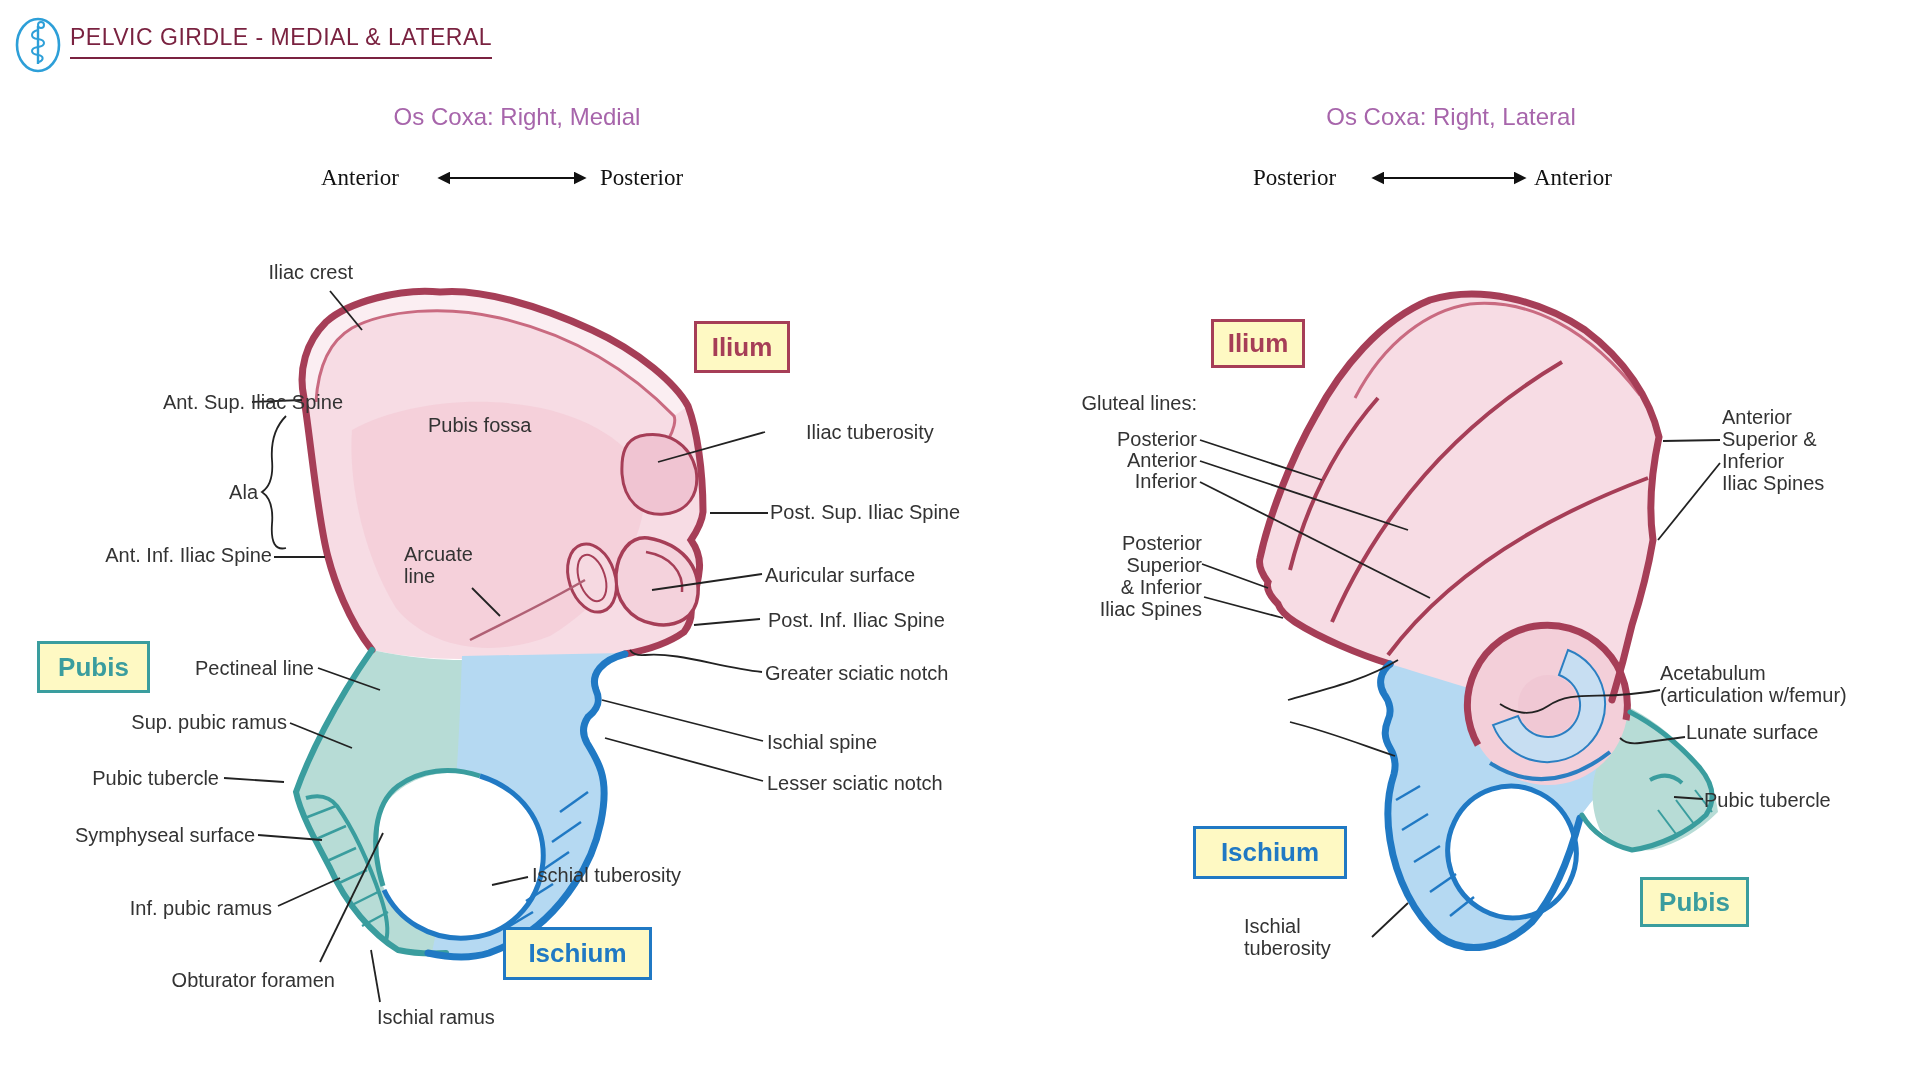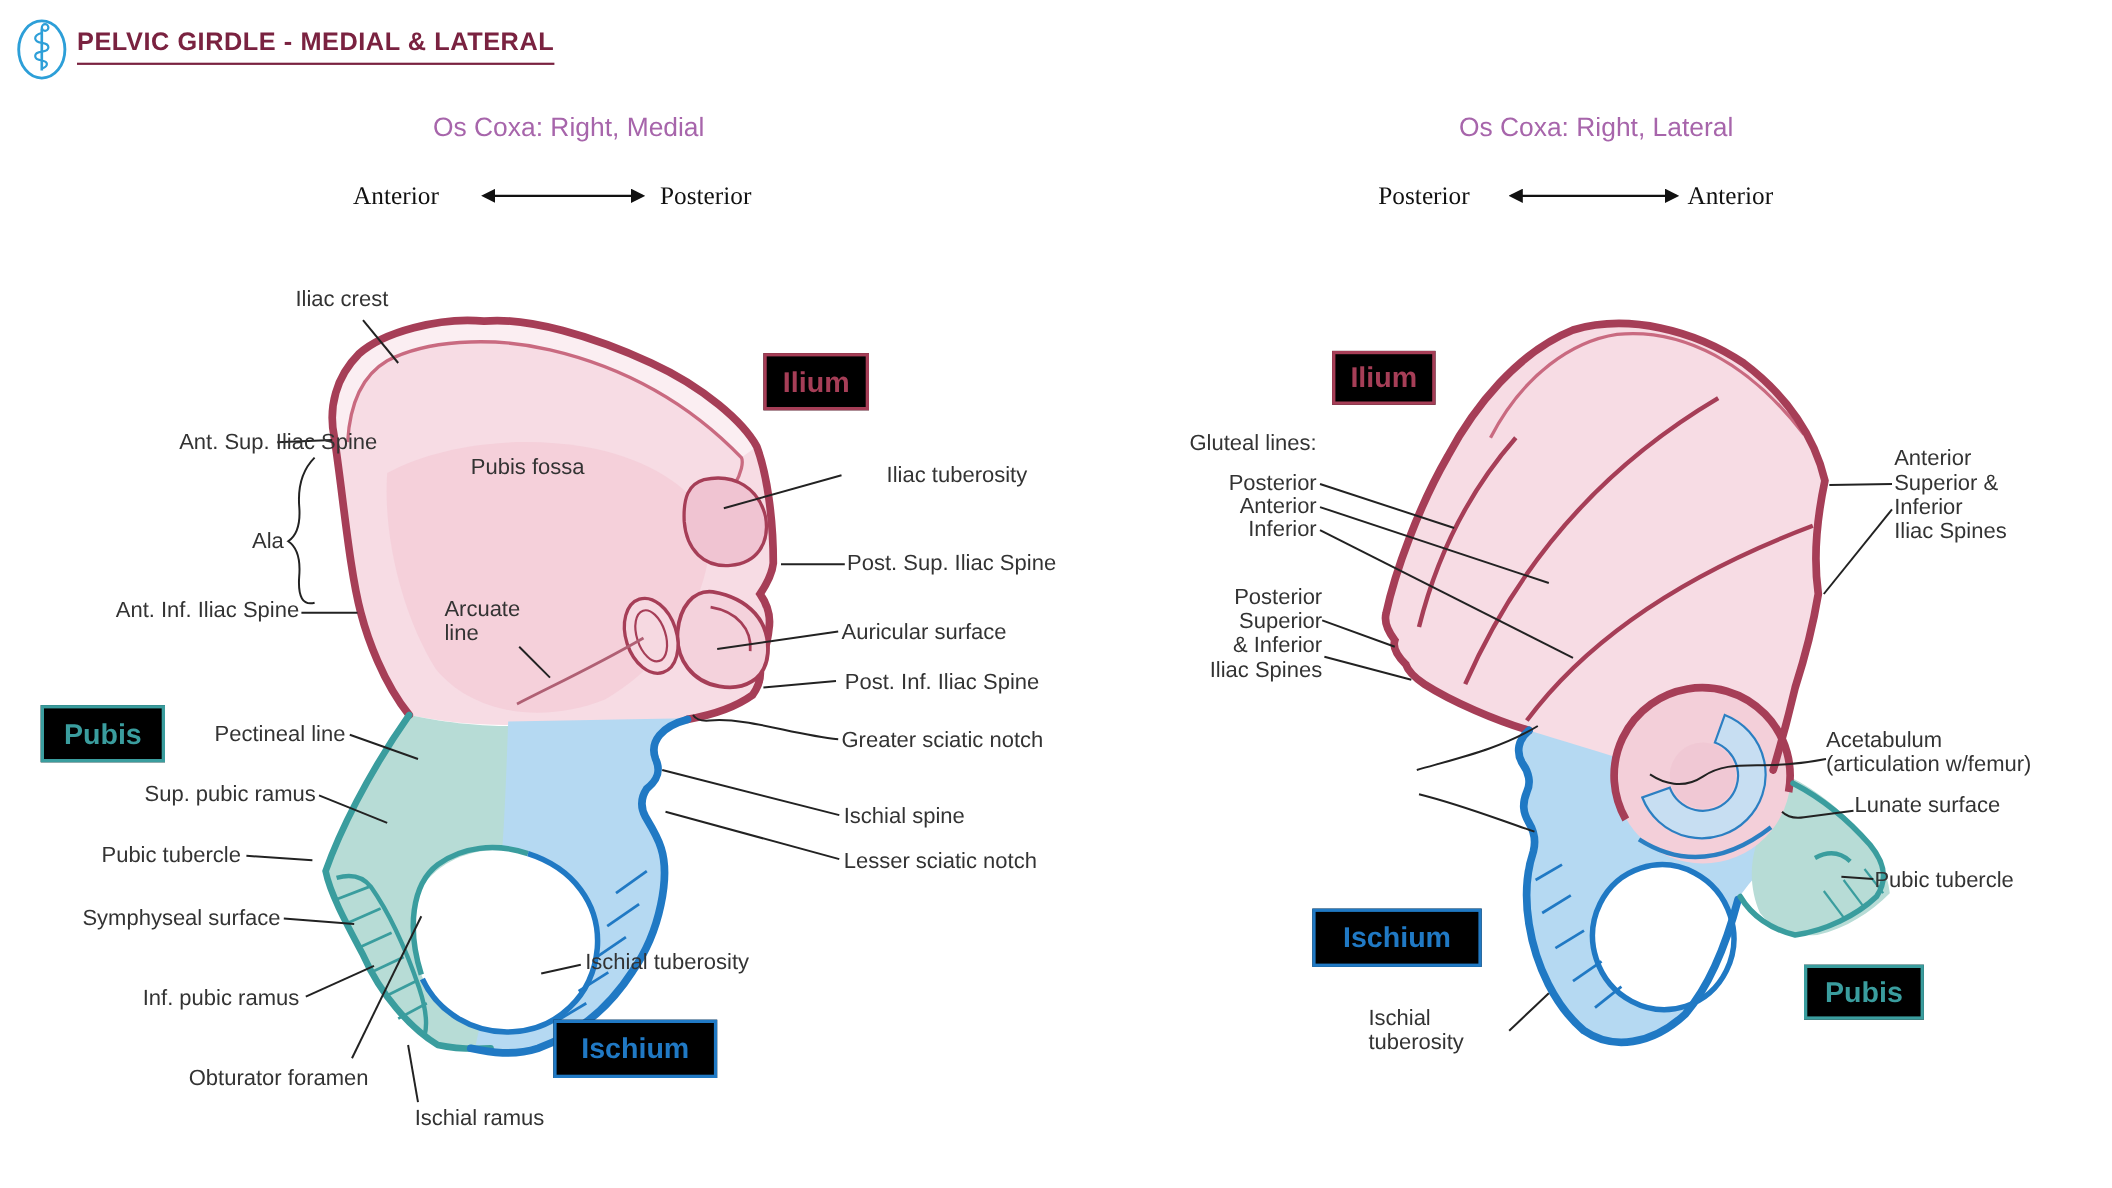--- a/index.html
+++ b/index.html
@@ -13,25 +13,25 @@
   svg.art{position:absolute;left:0;top:0;z-index:1}
   .L{position:absolute;z-index:2;font-size:20px;color:var(--c-label);
      line-height:22px;white-space:pre-line}
   .ra{text-align:right}
   .ca{}
   .h2{position:absolute;z-index:2;transform:translateX(-50%);
       font-size:24px;font-weight:400;color:var(--c-heading);white-space:nowrap}
   .dir{position:absolute;z-index:2;font-family:"Liberation Serif",serif;
        font-size:23px;color:#111;white-space:nowrap}
   .box{position:absolute;z-index:2;display:flex;align-items:center;justify-content:center;
-       font-weight:700;font-size:26px;background:#000000;border:3px solid}
+       font-weight:700;font-size:26px;background:#fef9c3;border:3px solid}
   .box.ilium{border-color:var(--c-ilium);color:var(--c-ilium)}
   .box.pubis{border-color:var(--c-pubis);color:var(--c-pubis)}
   .box.ischium{border-color:var(--c-ischium);color:var(--c-ischium)}
-  .title{position:absolute;left:70px;top:24px;z-index:2;font-size:23px;font-weight:700;
+  .title{position:absolute;left:70px;top:24px;z-index:2;font-size:23px;font-weight:400;
          color:var(--c-title);letter-spacing:.5px;border-bottom:2px solid var(--c-title);
          padding-bottom:6px;white-space:nowrap}
   .logo{position:absolute;left:14px;top:16px;z-index:2}
 </style>
 </head>
 <body>
 
 <div class="stage">
 
   <svg class="art" width="1920" height="1080" viewBox="0 0 1920 1080">

